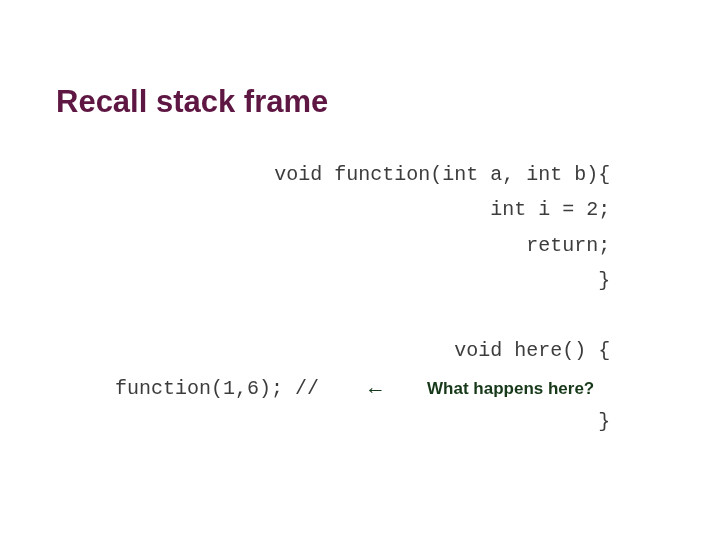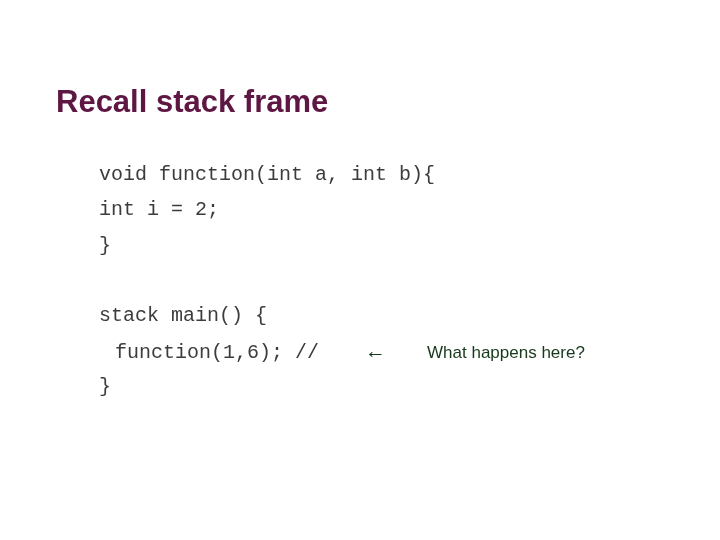--- a/index.html
+++ b/index.html
@@ -21,36 +21,37 @@
     color: #5e1642;
     white-space: pre;
   }
   .code {
     position: absolute;
     left: 35px;
     top: 93px;
     font-family: "Liberation Mono", monospace;
     font-size: 20px;
     color: #3c3c3c;
+    text-align: right;
   }
   .code-line {
     height: 35.3px;
     line-height: 35.3px;
     white-space: pre;
   }
   .arrow {
     font-family: "Liberation Sans", sans-serif;
     font-size: 21px;
     font-weight: normal;
     color: #17391a;
     margin: 0 9px 0 2px;
   }
   .annotation {
     font-family: "Liberation Sans", sans-serif;
-    font-weight: normal;
+    font-weight: bold;
     font-size: 17px;
     color: #17391a;
   }
   .page-number {
     position: absolute;
     left: 26px;
     top: 500px;
     font-family: "Liberation Serif", serif;
     font-size: 15px;
     color: #82305a;
@@ -60,22 +61,23 @@
 </head>
 <body>
 
 <div class="slide">
 
   <h1 class="title">Recall stack frame</h1>
 
   <div class="code">
     <div class="code-line">void function(int a, int b){</div>
     <div class="code-line">int i = 2;</div>
+    <div class="code-line">return;</div>
     <div class="code-line">}</div>
     <div class="code-line"></div>
-    <div class="code-line">stack main() {</div>
+    <div class="code-line">void here() {</div>
     <div class="code-line"><span>function(1,6); // </span><span class="arrow">←</span><span class="annotation">What happens here?</span></div>
     <div class="code-line">}</div>
   </div>
 
   <div class="page-number">– 5 –</div>
 
 </div>
 
 </body></html>

